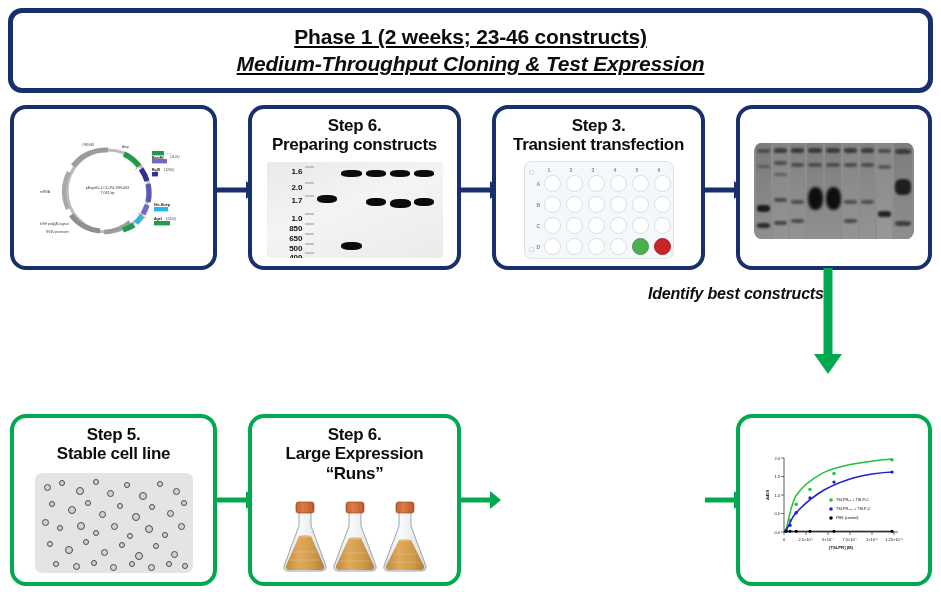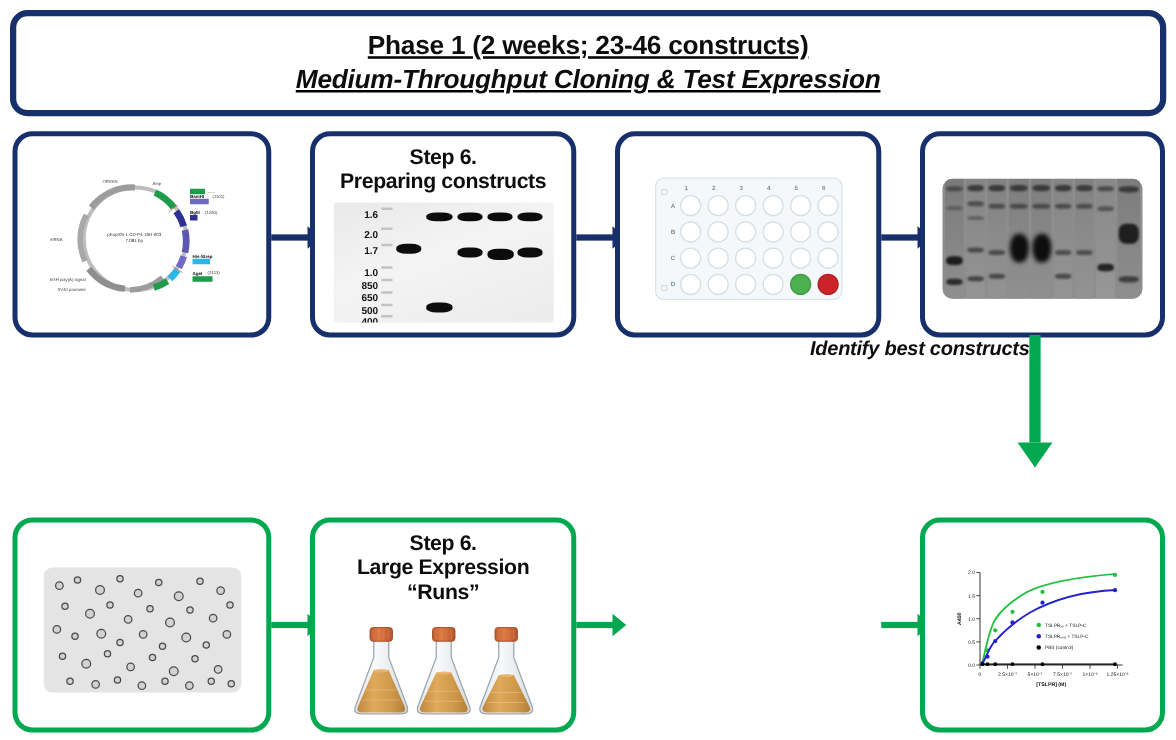--- a/index.html
+++ b/index.html
@@ -314,20 +314,22 @@
       </div>
     </div>
   </div>
 
   <div class="arrow-h blue" style="left:461px; top:180px; width:40px; height:20px;">
     <div class="shaft" style="width:30px;"></div>
     <div class="head"></div>
   </div>
 
   <div class="step-box blue" style="left:492px; top:105px; width:213px; height:165px;">
+    <div class="step-title">Step 3.
+Transient transfection</div>
     <div class="step-figure">
       <div class="plate">
         <div class="plate-notch" style="left:4px; top:8px;"></div>
         <div class="plate-notch" style="left:4px; top:85px;"></div>
 
         <div class="plate-col" style="left:23px; top:5px;">1</div>
         <div class="plate-col" style="left:45px; top:5px;">2</div>
         <div class="plate-col" style="left:67px; top:5px;">3</div>
         <div class="plate-col" style="left:89px; top:5px;">4</div>
         <div class="plate-col" style="left:111px; top:5px;">5</div>
@@ -417,29 +419,31 @@
         <div class="pg-band" style="left:124px;top:6px;  width:13px; height:4px; background:#4a4a4a;"></div>
         <div class="pg-band" style="left:124px;top:22px; width:13px; height:4px; background:#555555;"></div>
         <div class="pg-band" style="left:124px;top:68px; width:13px; height:6px; background:#242424;"></div>
         <div class="pg-band" style="left:141px;top:6px;  width:16px; height:5px; background:#3a3a3a;"></div>
         <div class="pg-band" style="left:141px;top:36px; width:16px; height:16px; background:#1f1f1f;"></div>
         <div class="pg-band" style="left:141px;top:78px; width:16px; height:5px; background:#3f3f3f;"></div>
       </div>
     </div>
   </div>
 
-  <div class="transition-label" style="left:648px; top:271px;">Identify best constructs</div>
+  <div class="transition-label" style="left:648px; top:285px;">Identify best constructs</div>
 
   <div class="arrow-v" style="left:814px; top:268px; width:28px; height:106px;">
     <div class="shaft" style="height:86px;"></div>
     <div class="head"></div>
   </div>
 
 
   <div class="step-box green" style="left:10px; top:414px; width:207px; height:172px;">
+    <div class="step-title">Step 5.
+Stable cell line</div>
     <div class="step-figure">
       <div class="micro">
         <div class="cell" style="left:9px;  top:11px; width:7px; height:7px;"></div>
         <div class="cell" style="left:24px; top:7px;  width:6px; height:6px;"></div>
         <div class="cell" style="left:41px; top:14px; width:8px; height:8px;"></div>
         <div class="cell" style="left:58px; top:6px;  width:6px; height:6px;"></div>
         <div class="cell" style="left:72px; top:17px; width:7px; height:7px;"></div>
         <div class="cell" style="left:89px; top:9px;  width:6px; height:6px;"></div>
         <div class="cell" style="left:104px;top:19px; width:8px; height:8px;"></div>
         <div class="cell" style="left:122px;top:8px;  width:6px; height:6px;"></div>

